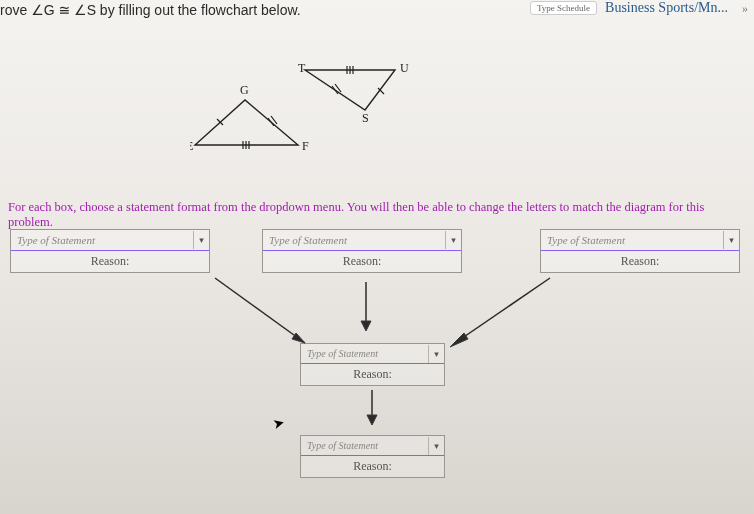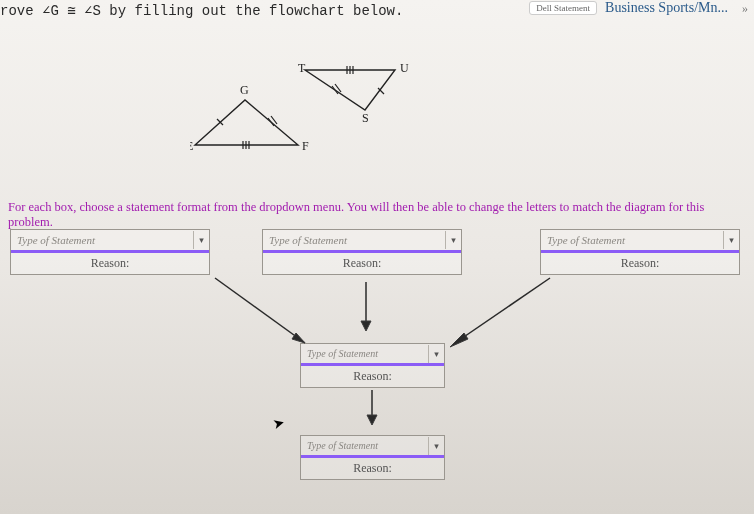--- a/index.html
+++ b/index.html
@@ -32,21 +32,21 @@
   }
   .bookmark-link {
     color: #2a5a8a;
     font-size: 14px;
   }
   .chev { color: #777; font-size: 12px; padding: 0 6px; }
   .heading {
     position: absolute;
     top: 2px; left: 0;
     font-size: 14px;
-    font-family: Liberation Mono, monospace;
+    font-family: Liberation Sans, sans-serif;
   }
   .angle { font-style: normal; }
   .diagram-area {
     position: absolute;
     top: 60px; left: 190px;
     width: 250px; height: 95px;
   }
   .diagram-area svg { width: 100%; height: 100%; }
   .instructions {
     position: absolute;
@@ -63,21 +63,21 @@
     height: 280px;
   }
   .node {
     position: absolute;
     border: 1px solid #9a968f;
     background: rgba(255,255,255,0.25);
   }
   .node .stmt {
     display: flex;
     align-items: center;
-    border-bottom: 3px solid #8b5cf6;
+    border-bottom: 1px solid #8b5cf6;
   }
   .node .stmt .label {
     flex: 1;
     font-size: 11px;
     font-style: italic;
     color: #8a8782;
     padding: 4px 6px;
     white-space: nowrap;
     overflow: hidden;
   }
@@ -111,21 +111,21 @@
     top: 415px; left: 273px;
     font-size: 14px;
     color: #000;
     transform: rotate(-15deg);
   }
 </style>
 </head>
 <body>
 
 <div class="topbar">
-  <span class="bookmark-chip">Dell Statement</span>
+  <span class="bookmark-chip">Type Schedule</span>
   <span class="bookmark-link">Business Sports/Mn...</span>
   <span class="chev">»</span>
 </div>
 
 <div class="heading">
   <span>rove </span><span class="angle">∠G</span><span> ≅ </span><span class="angle">∠S</span><span> by filling out the flowchart below.</span>
 </div>
 
 <div class="diagram-area">
   <svg viewBox="0 0 250 95">

